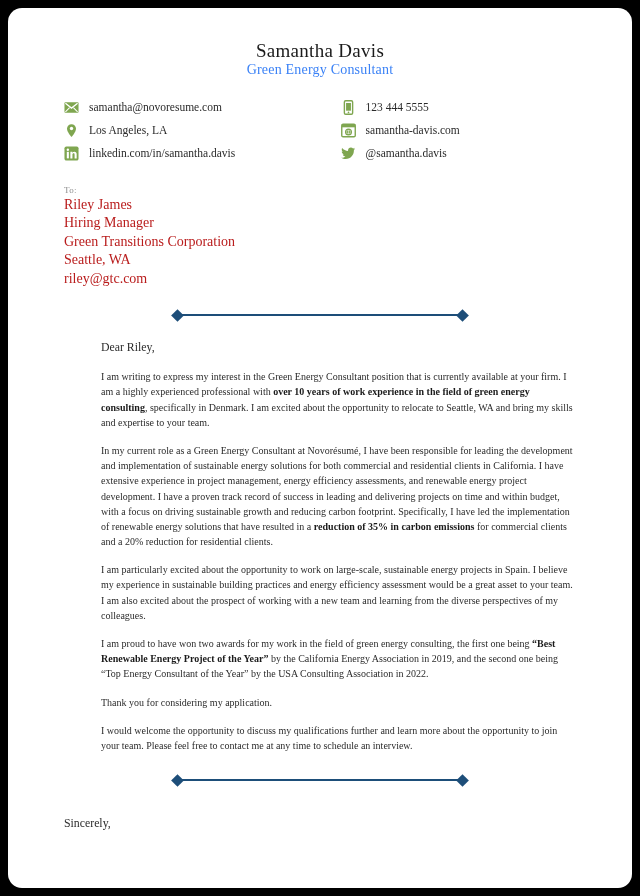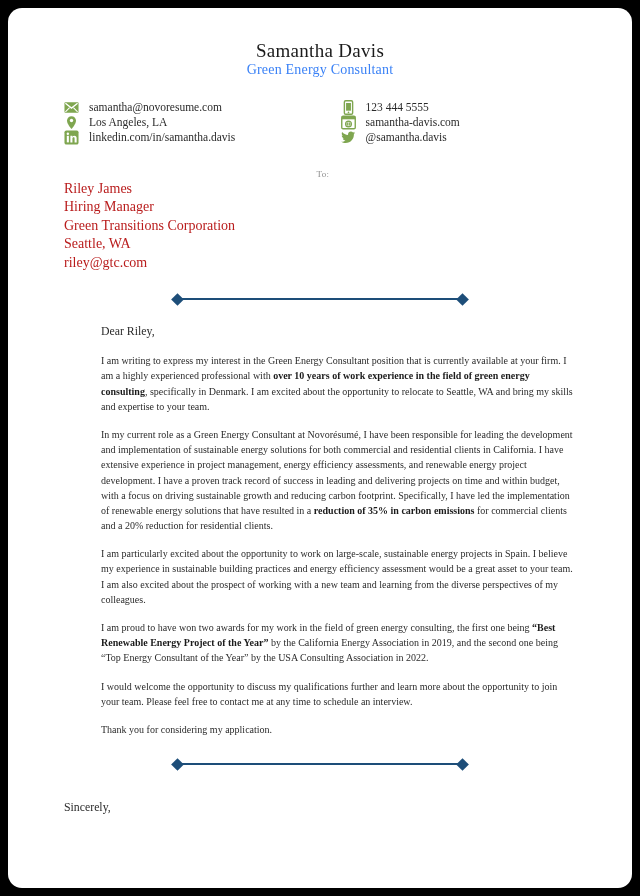--- a/index.html
+++ b/index.html
@@ -47,21 +47,21 @@
 
   
   .contact {
     display: flex;
     margin-top: 22px;
     padding: 0 6px;
   }
   .contact-col {
     display: flex;
     flex-direction: column;
-    gap: 0;
+    gap: 8px;
   }
   .contact-col.left { width: 282px; }
   .contact-col.right { width: 240px; }
   .contact-row {
     display: flex;
     align-items: center;
     height: 15px;
   }
   .ic {
     width: 15px;
@@ -79,21 +79,20 @@
   
   .recipient {
     margin-top: 24px;
     padding-left: 6px;
   }
   .to-label {
     font-size: 9px;
     color: #8d8d8d;
     letter-spacing: 0.3px;
     margin-bottom: 1px;
-    text-align: center;
   }
   .recipient-line {
     font-size: 14px;
     color: #b91c1c;
     line-height: 1.32;
   }
 
   
   .divider {
     display: flex;
@@ -240,22 +239,22 @@
         <span class="diamond"></span>
       </div>
     </div>
 
     <div class="body-text">
       <div class="salutation">Dear Riley,</div>
       <p class="para"><span>I am writing to express my interest in the Green Energy Consultant position that is currently available at your firm. I am a highly experienced professional with </span><b>over 10 years of work experience in the field of green energy consulting</b><span>, specifically in Denmark. I am excited about the opportunity to relocate to Seattle, WA and bring my skills and expertise to your team.</span></p>
       <p class="para"><span>In my current role as a Green Energy Consultant at Novorésumé, I have been responsible for leading the development and implementation of sustainable energy solutions for both commercial and residential clients in California. I have extensive experience in project management, energy efficiency assessments, and renewable energy project development. I have a proven track record of success in leading and delivering projects on time and within budget, with a focus on driving sustainable growth and reducing carbon footprint. Specifically, I have led the implementation of renewable energy solutions that have resulted in a </span><b>reduction of 35% in carbon emissions</b><span> for commercial clients and a 20% reduction for residential clients.</span></p>
       <p class="para"><span>I am particularly excited about the opportunity to work on large-scale, sustainable energy projects in Spain. I believe my experience in sustainable building practices and energy efficiency assessment would be a great asset to your team. I am also excited about the prospect of working with a new team and learning from the diverse perspectives of my colleagues.</span></p>
       <p class="para"><span>I am proud to have won two awards for my work in the field of green energy consulting, the first one being </span><b>“Best Renewable Energy Project of the Year”</b><span> by the California Energy Association in 2019, and the second one being “Top Energy Consultant of the Year” by the USA Consulting Association in 2022.</span></p>
+      <p class="para"><span>Thank you for considering my application.</span></p>
       <p class="para"><span>I would welcome the opportunity to discuss my qualifications further and learn more about the opportunity to join your team. Please feel free to contact me at any time to schedule an interview.</span></p>
-      <p class="para"><span>Thank you for considering my application.</span></p>
     </div>
 
     <div class="divider">
       <div class="divider-inner">
         <span class="diamond"></span>
         <span class="diamond-line"></span>
         <span class="diamond"></span>
       </div>
     </div>
 

